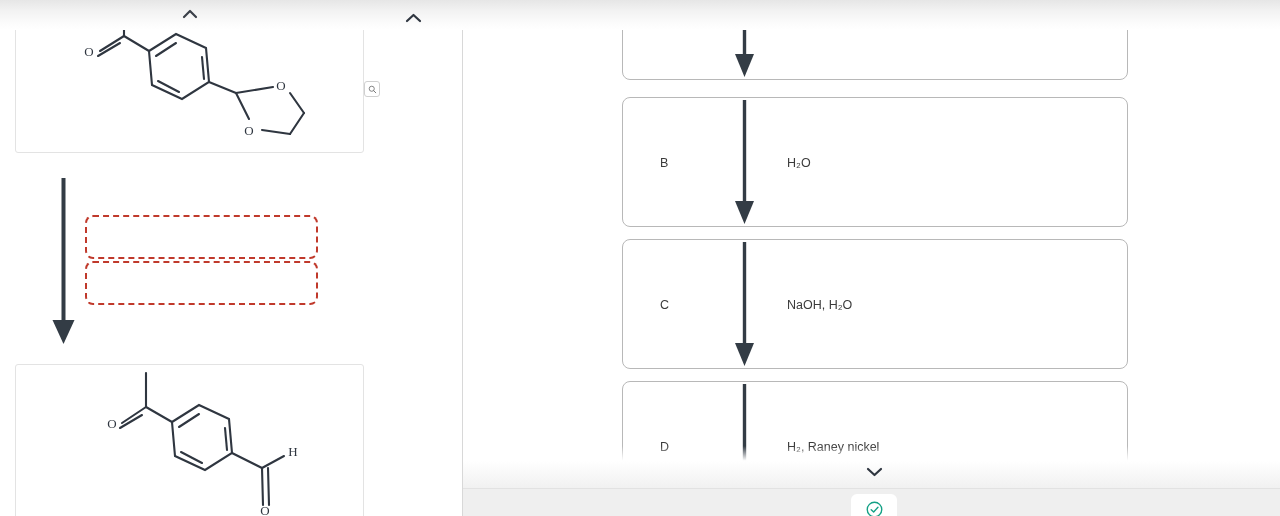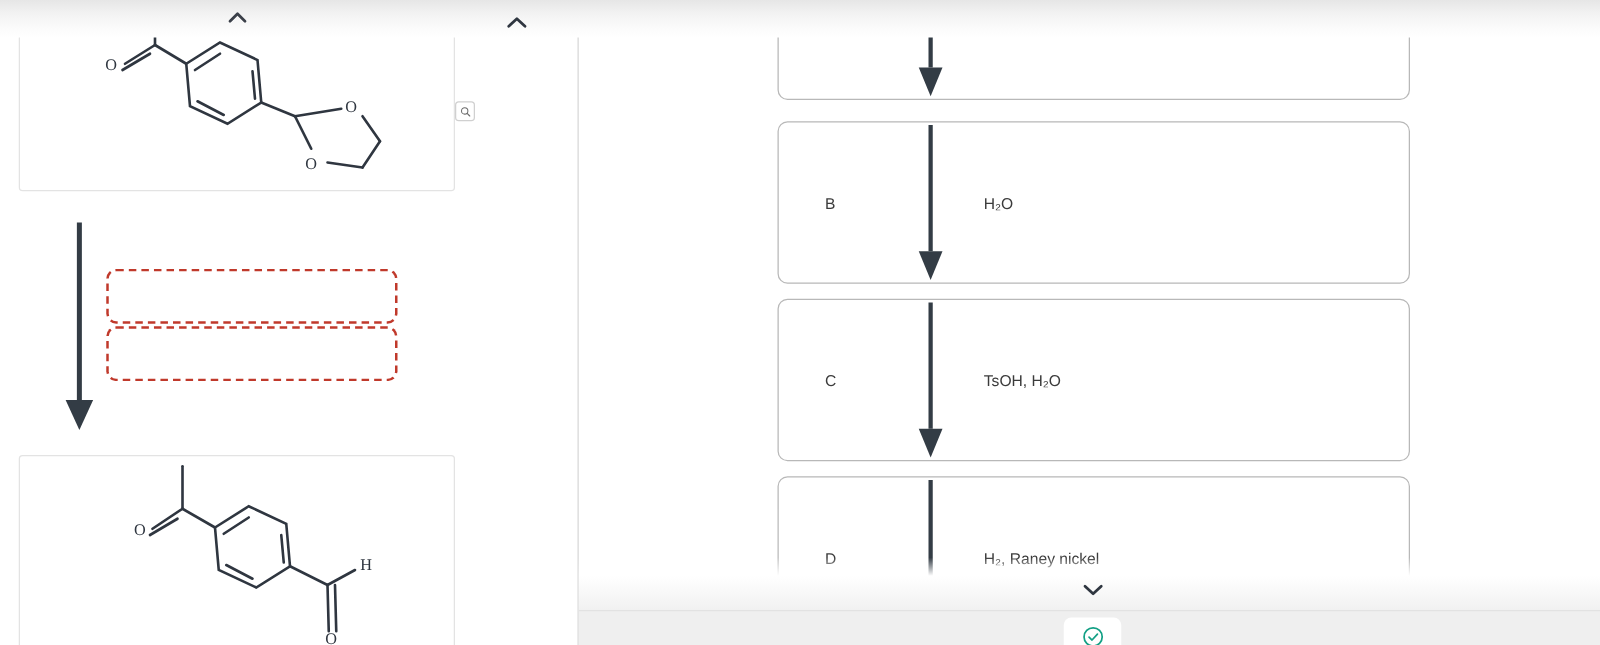--- a/index.html
+++ b/index.html
@@ -333,21 +333,21 @@
       <div class="card-letter" style="top:59px;">B</div>
       <div class="card-reagent" style="top:59px;">H₂O</div>
     </div>
 
     <div class="reagent-card" style="top:239px; height:130px;">
       <svg class="card-arrow" width="28" height="130" viewBox="0 0 28 130">
         <line x1="13.5" y1="2" x2="13.5" y2="103" stroke="#333c45" stroke-width="3.4"></line>
         <polygon points="13.5,126 4,103 23,103" fill="#333c45"></polygon>
       </svg>
       <div class="card-letter" style="top:59px;">C</div>
-      <div class="card-reagent" style="top:59px;">TsOH, H₂O</div>
+      <div class="card-reagent" style="top:59px;">NaOH, H₂O</div>
     </div>
 
     <div class="reagent-card" style="top:381px; height:130px;">
       <svg class="card-arrow" width="28" height="130" viewBox="0 0 28 130">
         <line x1="13.5" y1="2" x2="13.5" y2="103" stroke="#333c45" stroke-width="3.4"></line>
         <polygon points="13.5,126 4,103 23,103" fill="#333c45"></polygon>
       </svg>
       <div class="card-letter" style="top:59px;">D</div>
       <div class="card-reagent" style="top:59px;">H₂, Raney nickel</div>
     </div>

